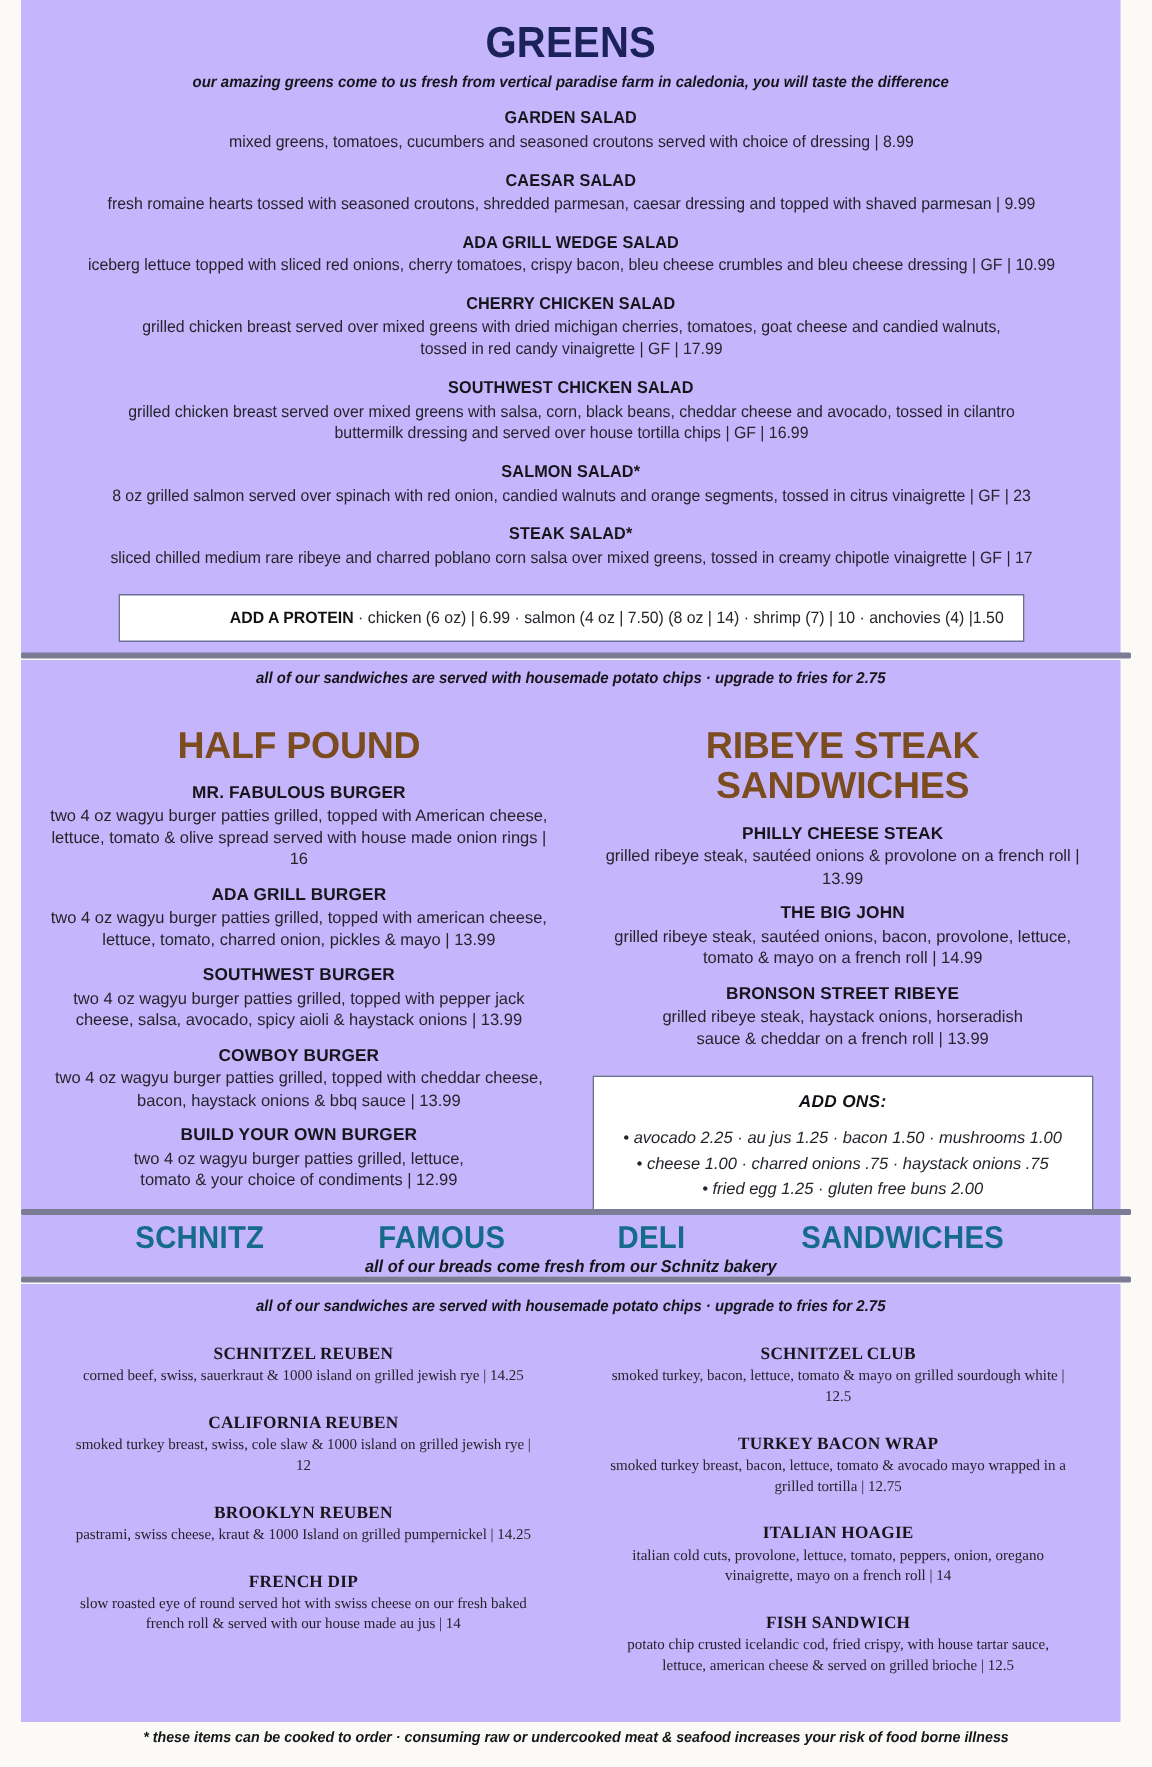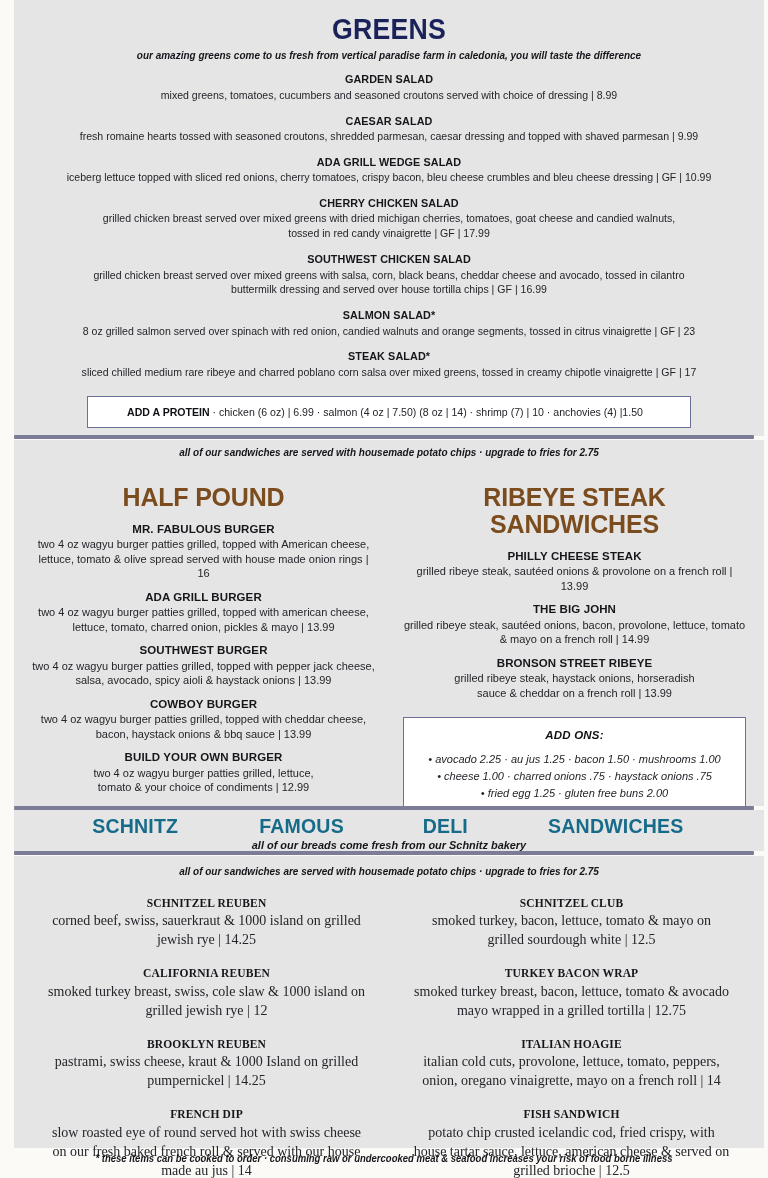--- a/index.html
+++ b/index.html
@@ -20,22 +20,22 @@
   .page {
     width: 768px;
     height: 1178px;
     position: relative;
     background: #fbfaf7;
     box-sizing: border-box;
   }
   .panel {
     position: absolute;
     left: 14px;
-    right: 4px;
-    background: #e5e5e5;
+    right: 21px;
+    background: #c4b5fd;
   }
   
   #greens-section {
     top: 0;
     height: 436px;
     padding-top: 14px;
     box-sizing: border-box;
   }
   .sec-title-navy {
     text-align: center;
@@ -82,22 +82,23 @@
 
   .boxed {
     border: 1.3px solid #6c6f9a;
     margin: 0 auto;
     box-sizing: border-box;
     text-align: center;
     background: #fff;
   }
   #protein-box {
     width: 604px;
-    padding: 9px 16px 9px 8px;
+    padding: 9px 1px 9px 8px;
     margin-top: 16px;
+    text-align: right;
   }
   #protein-box .line {
     font-size: 11px;
     color: #24252a;
     transform: scaleX(0.96);
     display: block;
   }
   #protein-box .lead {
     font-weight: 700;
     color: #101114;
@@ -230,21 +231,21 @@
   }
 
   #deli-section {
     top: 856px;
     height: 292px;
     padding-top: 6px;
     box-sizing: border-box;
   }
   .deli .item { margin-top: 17px; font-family: Liberation Serif, serif; }
   .deli .item-name { font-size: 11.5px; transform: none; letter-spacing: 0.15px; }
-  .deli .item-desc { font-size: 14px; transform: none; line-height: 1.36; text-align: center; }
+  .deli .item-desc { font-size: 10px; transform: none; line-height: 1.36; text-align: center; }
   .deli .col-left  { padding: 0 24px 0 34px; }
   .deli .col-right { padding: 0 34px 0 24px; }
 
   .footer-note {
     position: absolute;
     left: 0; right: 0;
     top: 1153px;
     text-align: center;
     font-style: italic;
     font-weight: 700;

